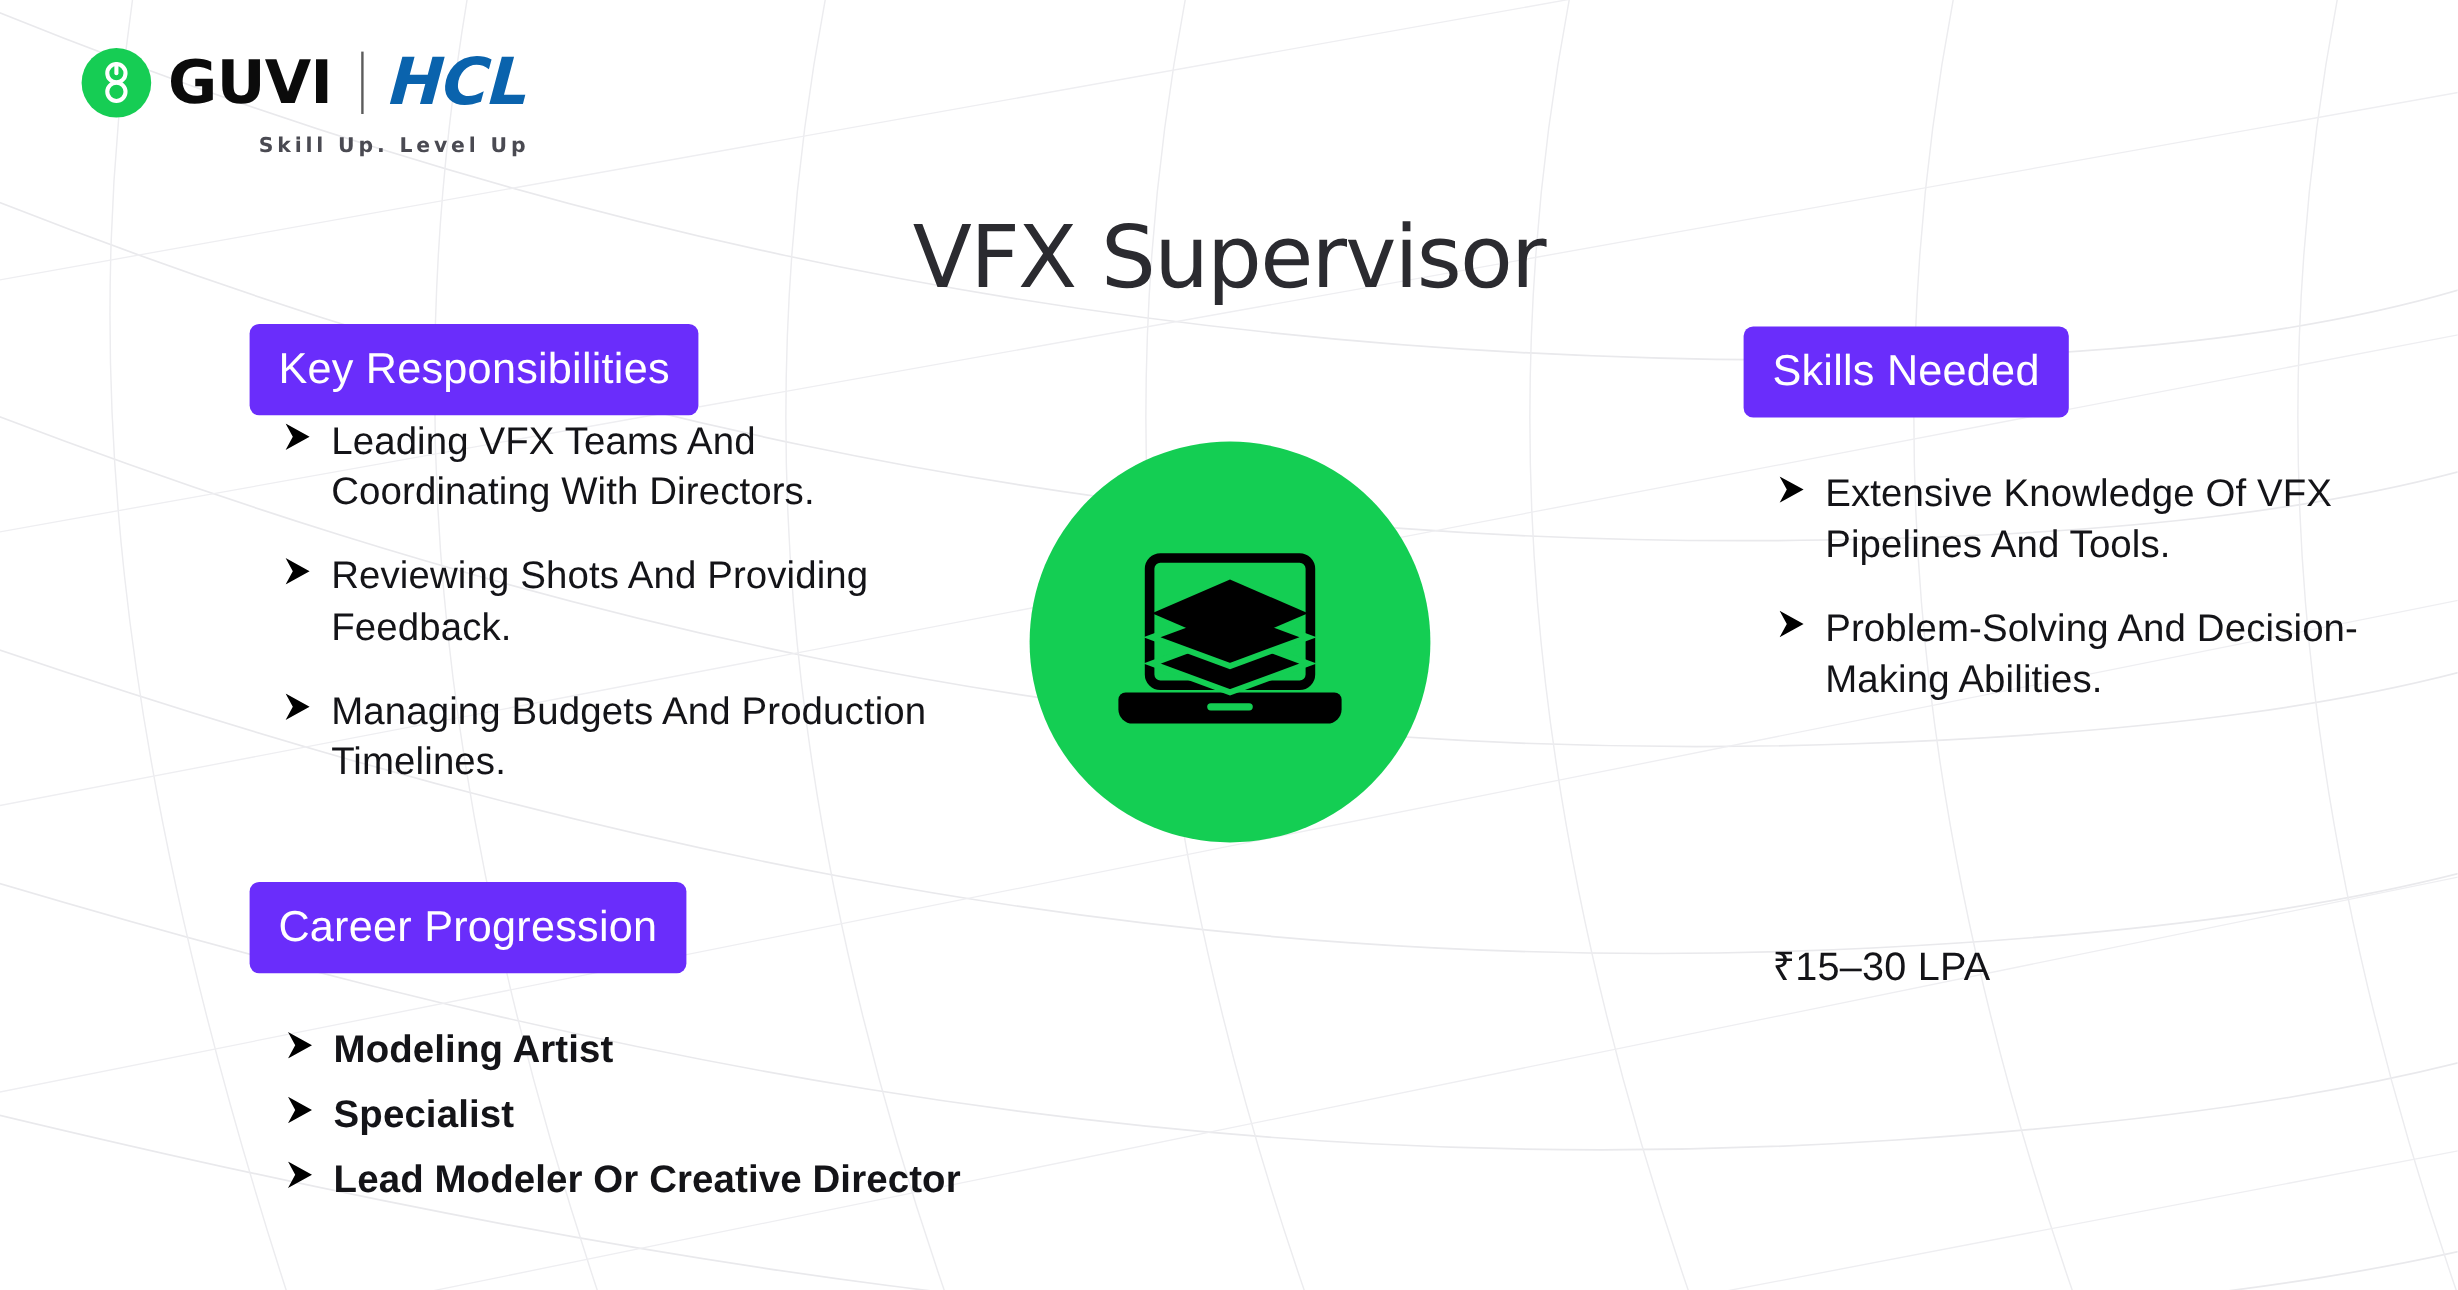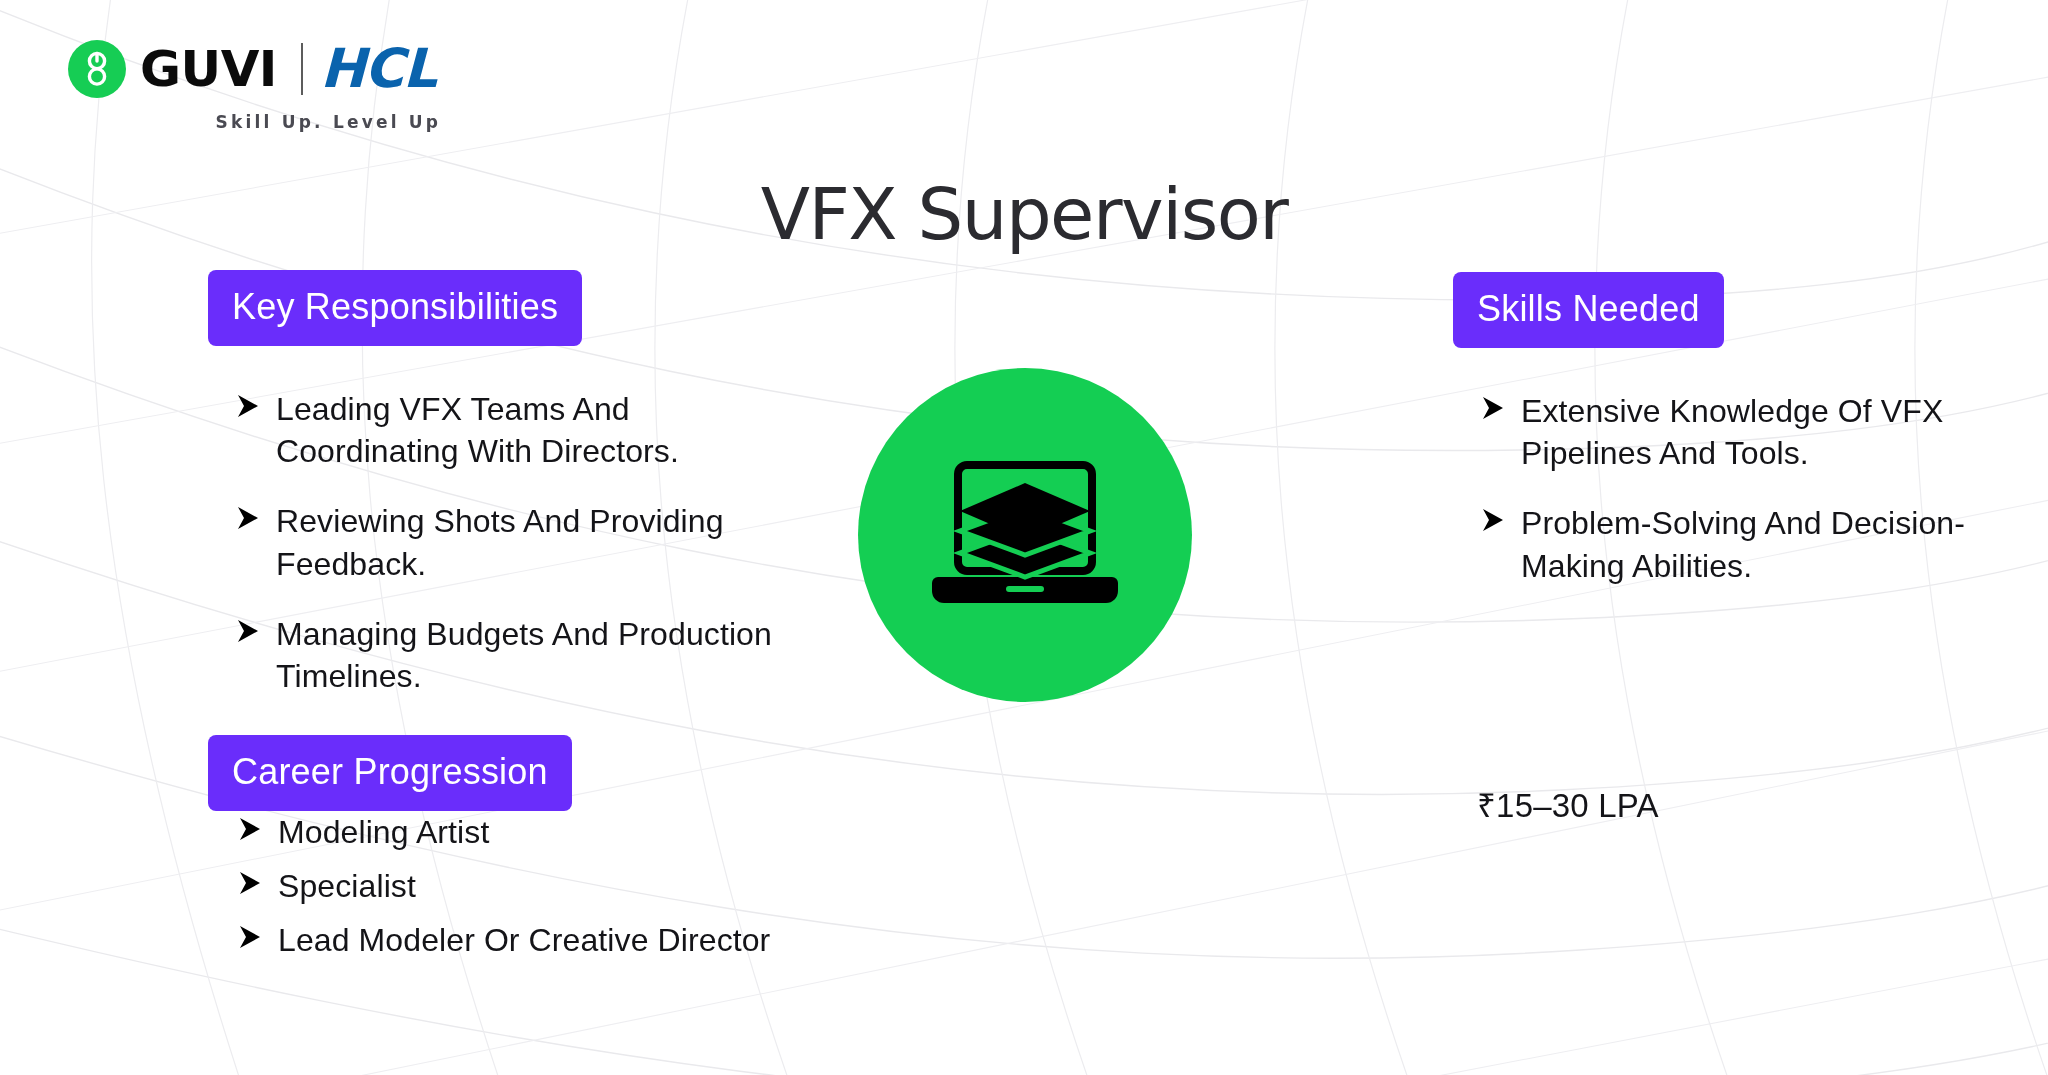--- a/index.html
+++ b/index.html
@@ -150,23 +150,23 @@
   }
 
   
   .panel { position: absolute; }
 
   #panel-key-responsibilities { left: 208px;  top: 270px; width: 600px; }
   #panel-skills-needed        { left: 1453px; top: 272px; width: 560px; }
   #panel-career-progression   { left: 208px;  top: 735px; width: 640px; }
   #panel-average-salary       { left: 1458px; top: 752px; width: 520px; }
 
-  #panel-key-responsibilities .list-wrap { margin-top: 42px; margin-left: 28px; }
+  #panel-key-responsibilities .list-wrap { margin-left: 28px; }
   #panel-skills-needed .list-wrap        { margin-top: 42px; margin-left: 28px; }
-  #panel-career-progression .list-wrap   { margin-left: 30px; }
+  #panel-career-progression .list-wrap   { margin-top: 42px; margin-left: 30px; font-weight: bold; }
 
   
   #panel-career-progression .bullet-item { margin-bottom: 12px; }
 
   .salary-value {
     margin-top: 34px;
     margin-left: 19px;
     font-size: 33px;
     color: #141418;
     letter-spacing: 0.2px;

